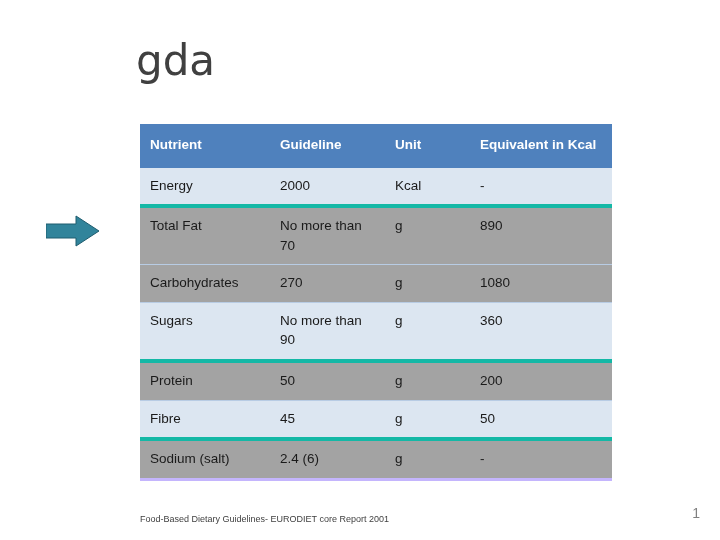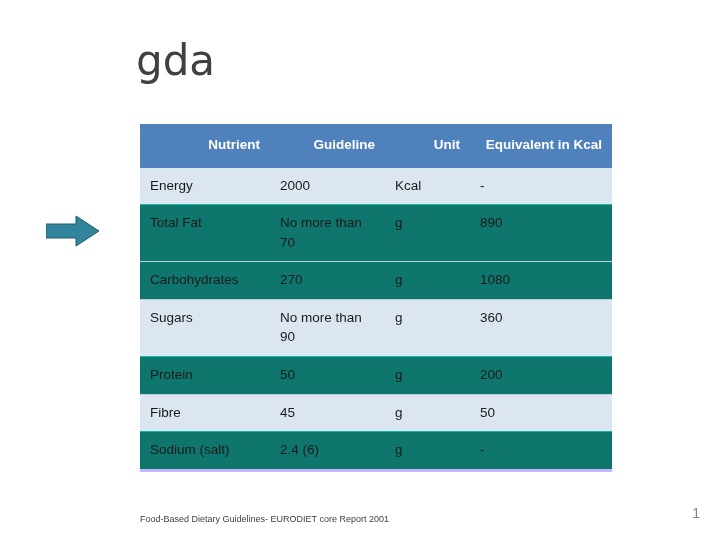--- a/index.html
+++ b/index.html
@@ -58,31 +58,30 @@
     border-bottom: 1px solid #ffffff;
   }
   table.gda thead th {
     background: #4f81bd;
     color: #ffffff;
     font-weight: bold;
     font-size: 13.5px;
     padding-top: 11px;
     padding-bottom: 13px;
     border-bottom: none;
-    text-align: right;
   }
   table.gda tbody tr.odd td {
     background: #dce6f1;
   }
   table.gda tbody tr.even td {
-    background: #0f766e;
+    background: #a3a3a3;
     border-bottom: 1px solid #b8cce4;
   }
   table.gda tbody tr.odd td {
-    border-bottom: 1px solid #14b8a6;
+    border-bottom: 4px solid #14b8a6;
   }
   table.gda tbody tr:last-child td {
     border-bottom: 3px solid #c4b5fd;
   }
   col.c0 { width: 130px; }
   col.c1 { width: 115px; }
   col.c2 { width: 85px; }
   col.c3 { width: 142px; }
   .footnote {
     position: absolute;

